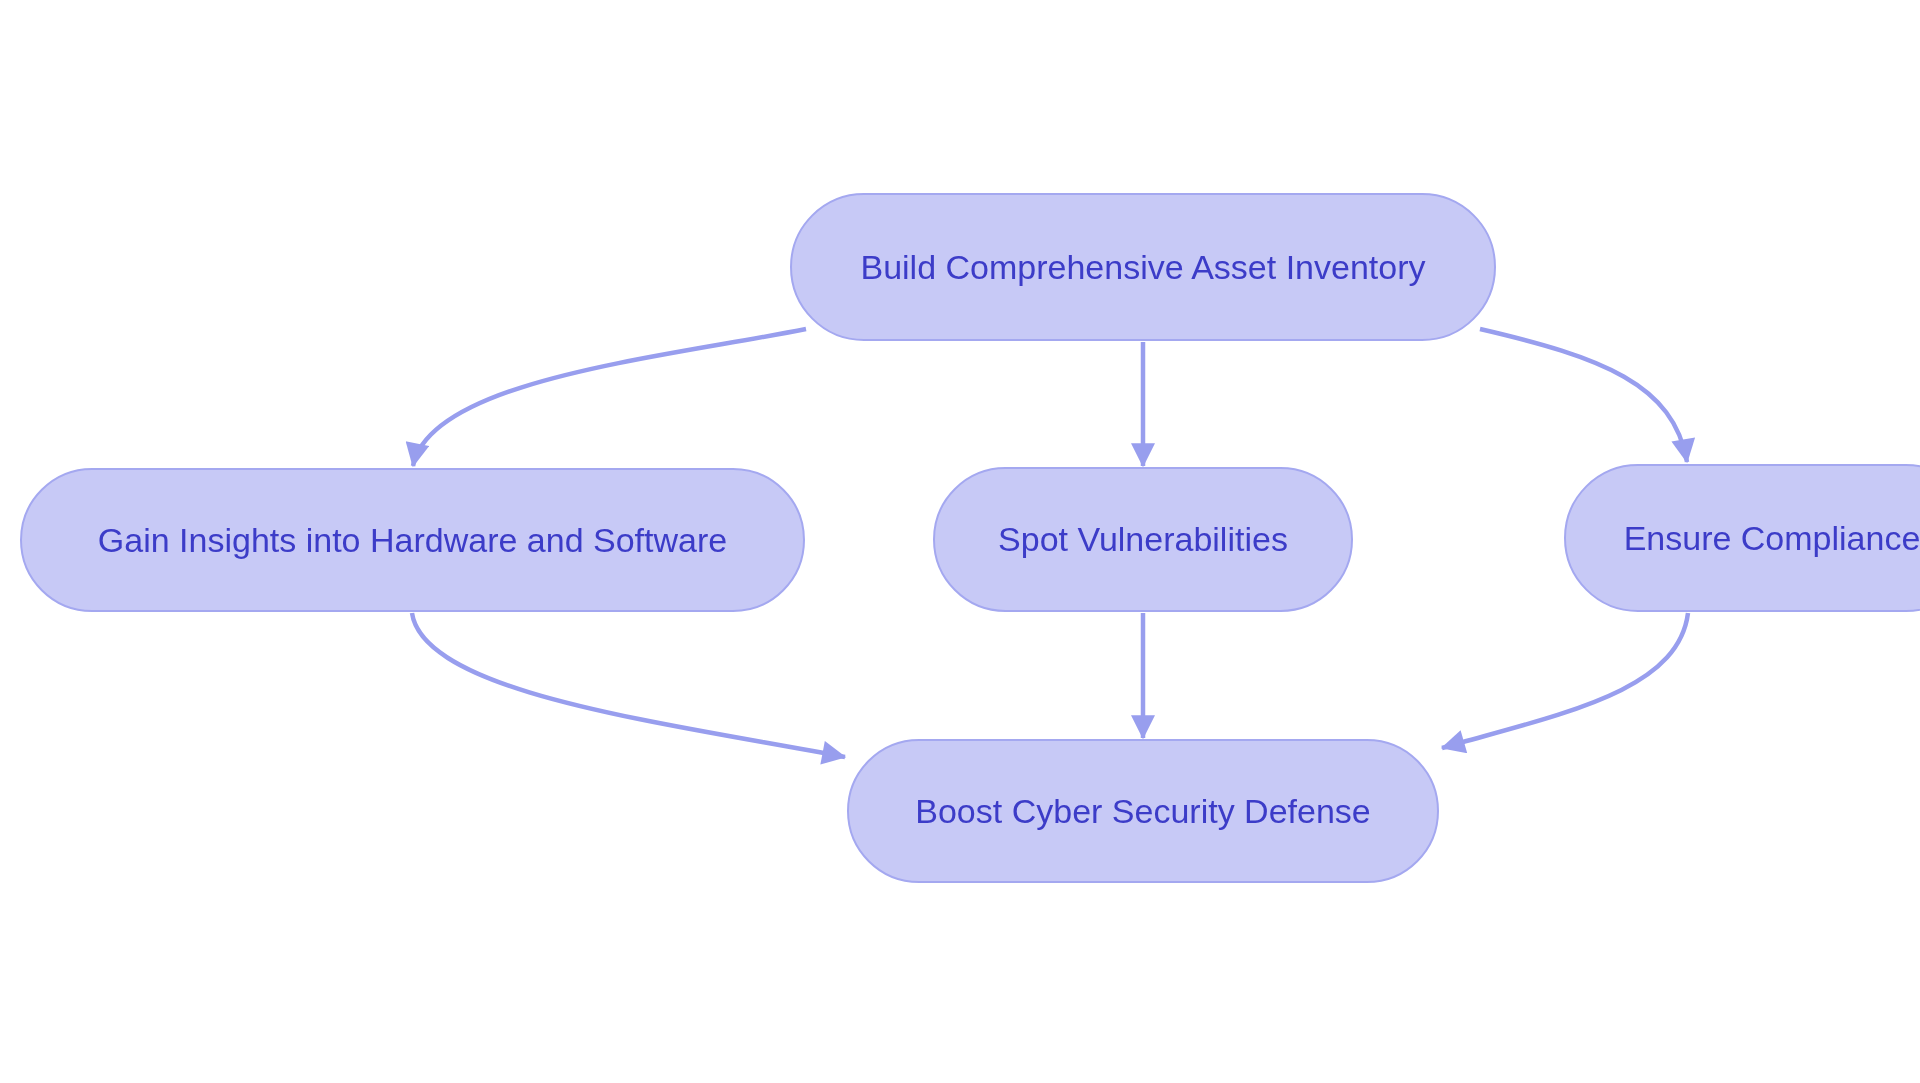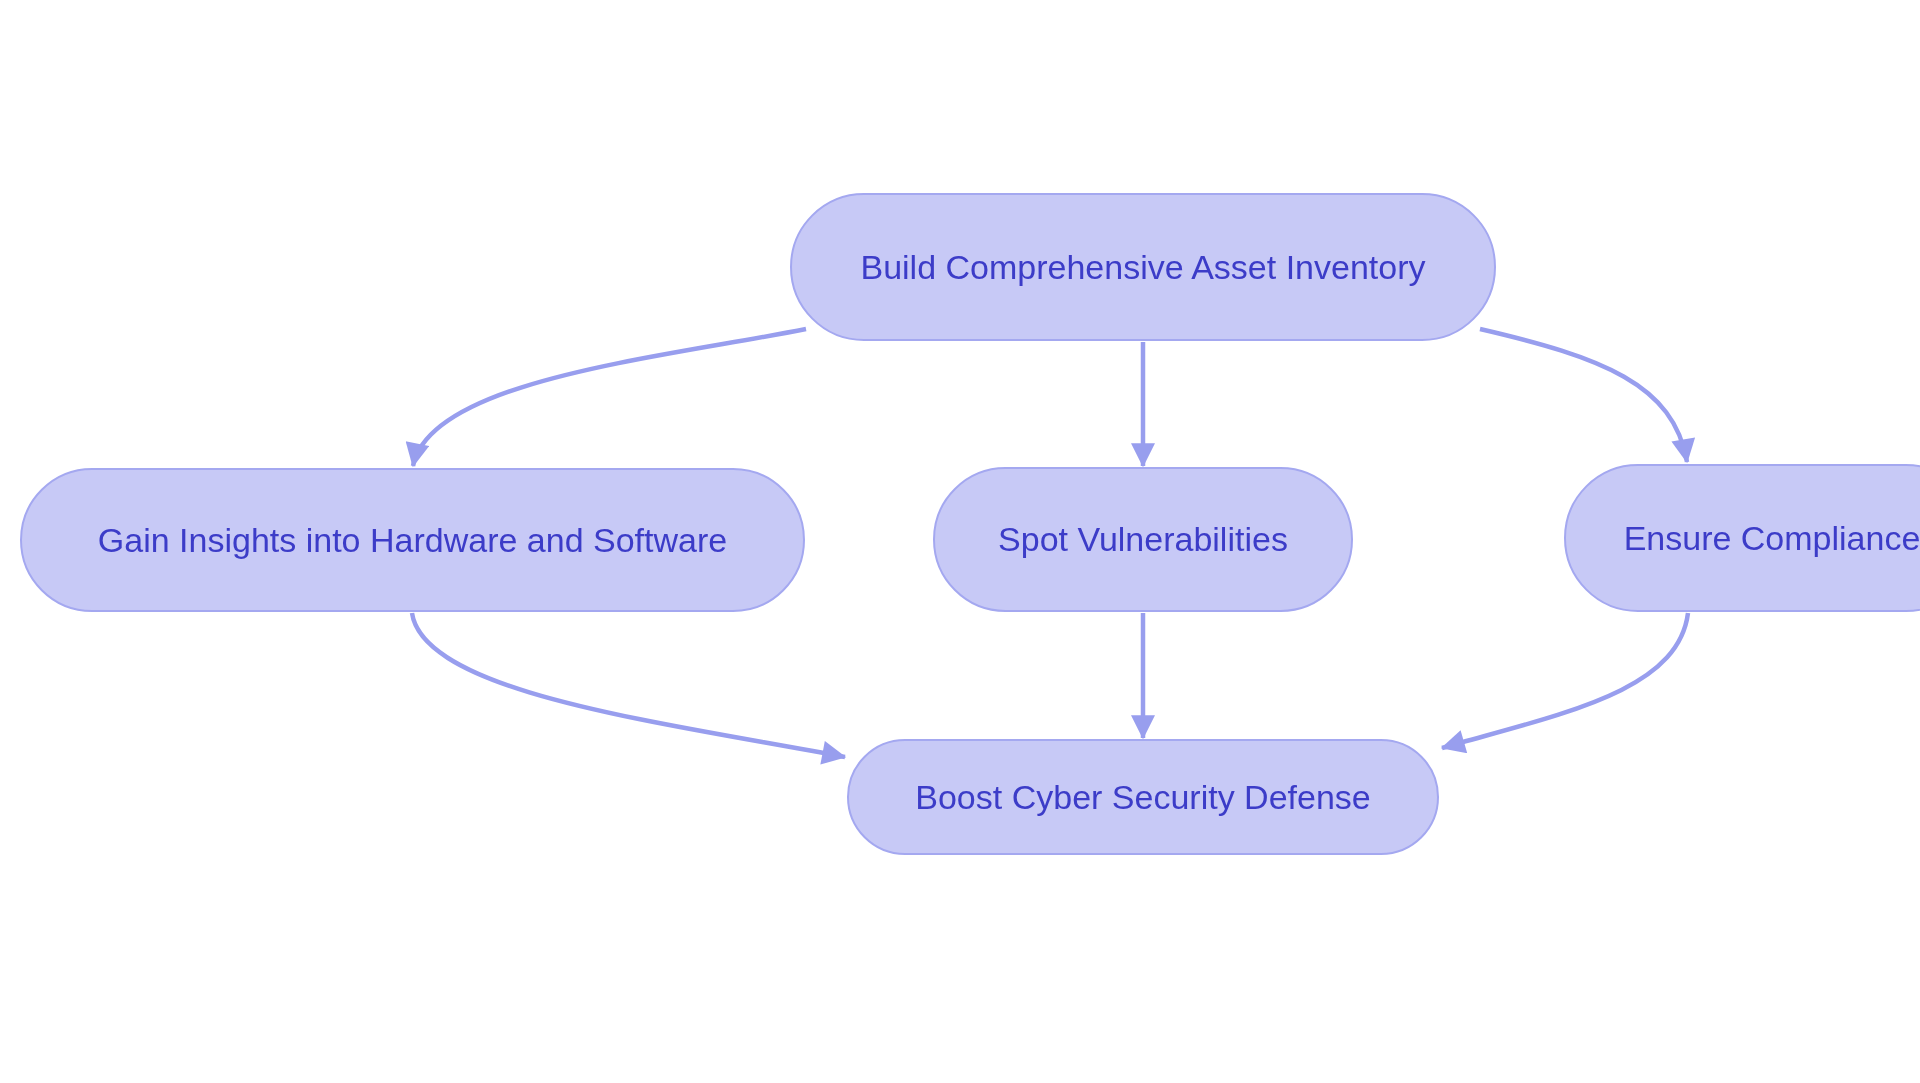--- a/index.html
+++ b/index.html
@@ -34,21 +34,21 @@
     text-align: center;
     color: var(--text, #3c3cc8);
     font-size: 34px;
     line-height: 1.2;
     padding: 16px 30px;
   }
   .node-top    { left: 790px;  top: 193px; width: 706px; height: 148px; }
   .node-left   { left: 20px;   top: 468px; width: 785px; height: 144px; }
   .node-middle { left: 933px;  top: 467px; width: 420px; height: 145px; }
   .node-right  { left: 1564px; top: 464px; width: 416px; height: 148px; }
-  .node-bottom { left: 847px;  top: 739px; width: 592px; height: 116px; }
+  .node-bottom { left: 847px;  top: 739px; width: 592px; height: 144px; }
 </style>
 </head>
 <body>
 
 <div class="canvas">
 
   <svg class="edges" viewBox="0 0 1920 1083" xmlns="http://www.w3.org/2000/svg">
     <defs>
       <marker id="arrowhead" viewBox="0 0 10 10" refX="9.5" refY="5" markerUnits="userSpaceOnUse" markerWidth="27" markerHeight="24" orient="auto">
         <path class="arrowhead-shape" d="M 0 0 L 10 5 L 0 10 z" fill="#989eee"></path>

